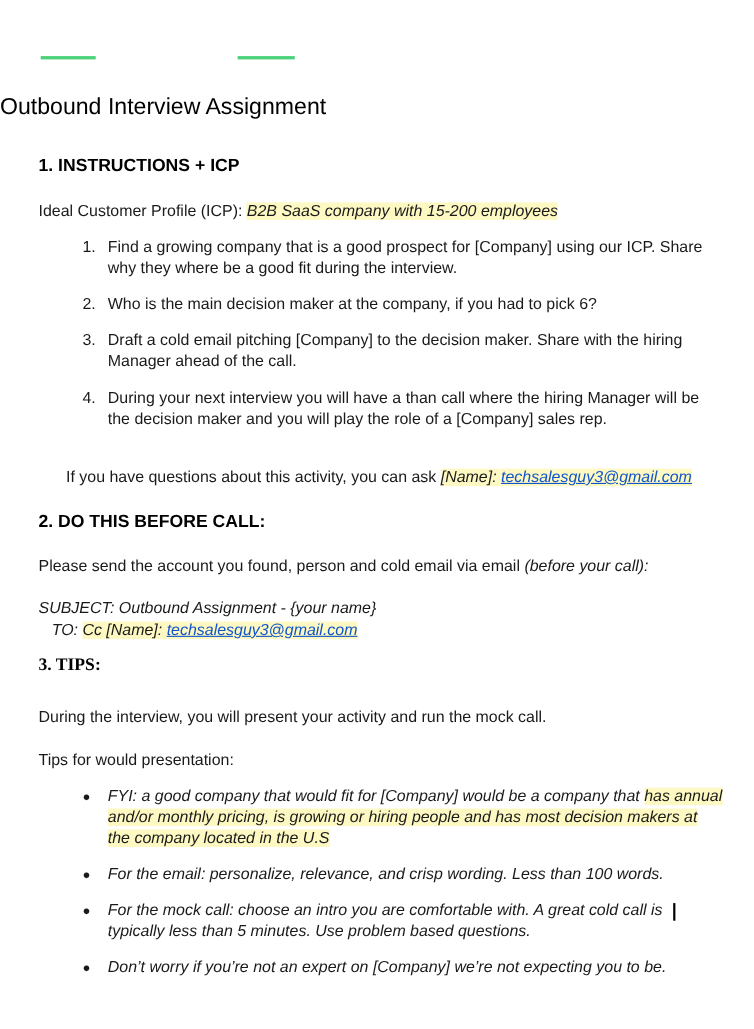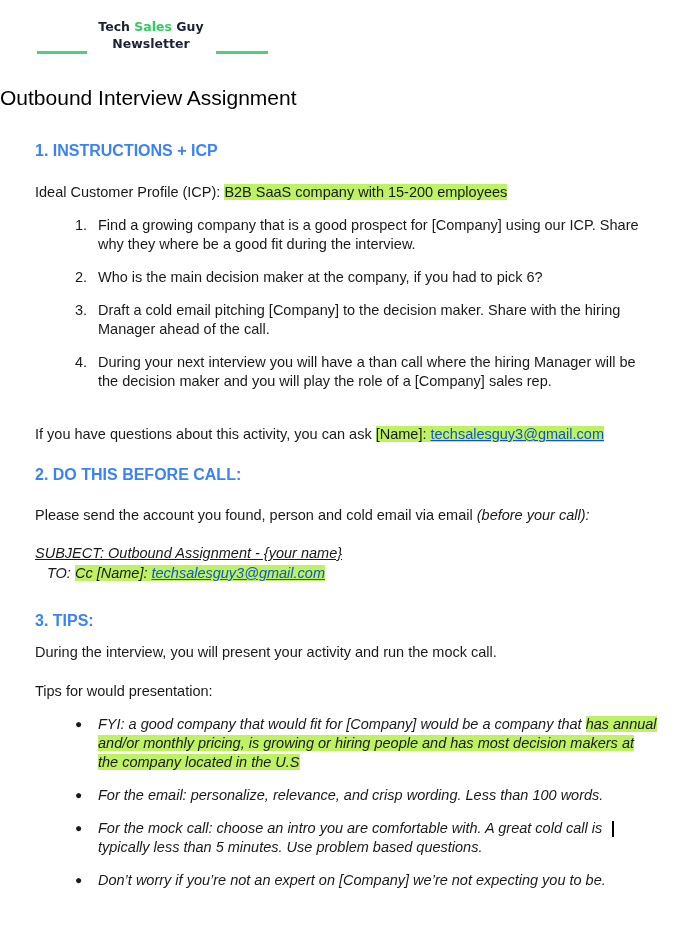--- a/index.html
+++ b/index.html
@@ -15,42 +15,38 @@
       position: absolute; top: 0; left: 95px; width: 112px; text-align: center;
       font-family: "DejaVu Sans", sans-serif; font-weight: bold; font-size: 12.5px;
       line-height: 17px; color: #1b2232;
     }
     .logo-text .green { color: #2ecc5f; }
 
     .title {
       position: absolute; top: 86px; left: 0; width: 685px; text-align: left;
       font-size: 21px; color: #000;
     }
-    .h { position: absolute; left: 35px; font-weight: bold; font-size: 16px; color: #3b82f6; }
+    .h { position: absolute; left: 35px; font-weight: bold; font-size: 16px; color: #000000; }
     .p { position: absolute; left: 35px; font-size: 14.5px; line-height: 19px; color: #1a1a1a; white-space: nowrap; }
-    .hl { background: #bef264; }
+    .hl { background: #fef9c3; font-style: italic; }
     .link { color: #1155cc; text-decoration: underline; }
     .it { font-style: italic; }
 
     .list { position: absolute; left: 35px; width: 620px; font-size: 14.5px; line-height: 19px; color: #1a1a1a; }
     .li { position: absolute; left: 0; width: 620px; }
     .li .num { position: absolute; left: 40px; width: 20px; }
     .li .bullet { position: absolute; left: 40px; width: 12px; font-size: 12px; }
     .li .txt { position: absolute; left: 63px; width: 560px; }
     .cursor { display: inline-block; width: 2px; height: 16px; background: #000; vertical-align: -2px; margin-left: 1px; }
   </style>
 </head>
 <body>
 
 <div class="logo">
   <div class="logo-line left"></div>
-  <div class="logo-text">
-    <span>Tech </span><span class="green">Sales</span><span> Guy</span><br>
-    <span>Newsletter</span>
-  </div>
   <div class="logo-line right"></div>
 </div>
 
 <div class="title">Outbound Interview Assignment</div>
 
 <div class="h" style="top:142px;">1. INSTRUCTIONS + ICP</div>
 
 <div class="p" style="top:183px;">
   <span>Ideal Customer Profile (ICP): </span><span class="hl">B2B SaaS company with 15-200 employees</span>
 </div>
@@ -67,36 +63,36 @@
   <div class="li" style="top:85px;">
     <span class="num">3.</span>
     <span class="txt">Draft a cold email pitching [Company] to the decision maker. Share with the hiring Manager ahead of the call.</span>
   </div>
   <div class="li" style="top:137px;">
     <span class="num">4.</span>
     <span class="txt">During your next interview you will have a than call where the hiring Manager will be the decision maker and you will play the role of a [Company] sales rep.</span>
   </div>
 </div>
 
-<div class="p" style="top:425px;">
+<div class="p" style="top:425px;margin-left:25px;">
   <span>If you have questions about this activity, you can ask </span><span class="hl">[Name]: </span><span class="hl link">techsalesguy3@gmail.com</span>
 </div>
 
 <div class="h" style="top:466px;">2. DO THIS BEFORE CALL:</div>
 
 <div class="p" style="top:506px;">
   <span>Please send the account you found, person and cold email via email </span><span class="it">(before your call):</span>
 </div>
 
-<div class="p it" style="top:544px;text-decoration:underline;">SUBJECT: Outbound Assignment - {your name}</div>
+<div class="p it" style="top:544px;">SUBJECT: Outbound Assignment - {your name}</div>
 <div class="p it" style="top:564px;margin-left:12px;">
   <span>TO: </span><span class="hl">Cc [Name]: </span><span class="hl link">techsalesguy3@gmail.com</span>
 </div>
 
-<div class="h" style="top:612px;">3. TIPS:</div>
+<div class="h" style="top:596px;font-family:Liberation Serif, serif;">3. TIPS:</div>
 
 <div class="p" style="top:643px;">During the interview, you will present your activity and run the mock call.</div>
 <div class="p" style="top:682px;">Tips for would presentation:</div>
 
 <div class="list it" style="top:715px;">
   <div class="li" style="top:0px;">
     <span class="bullet">●</span>
     <span class="txt"><span>FYI: a good company that would fit for [Company] would be a company that </span><span class="hl">has annual and/or monthly pricing, is growing or hiring people and has most decision makers at the company located in the U.S</span></span>
   </div>
   <div class="li" style="top:71px;">

